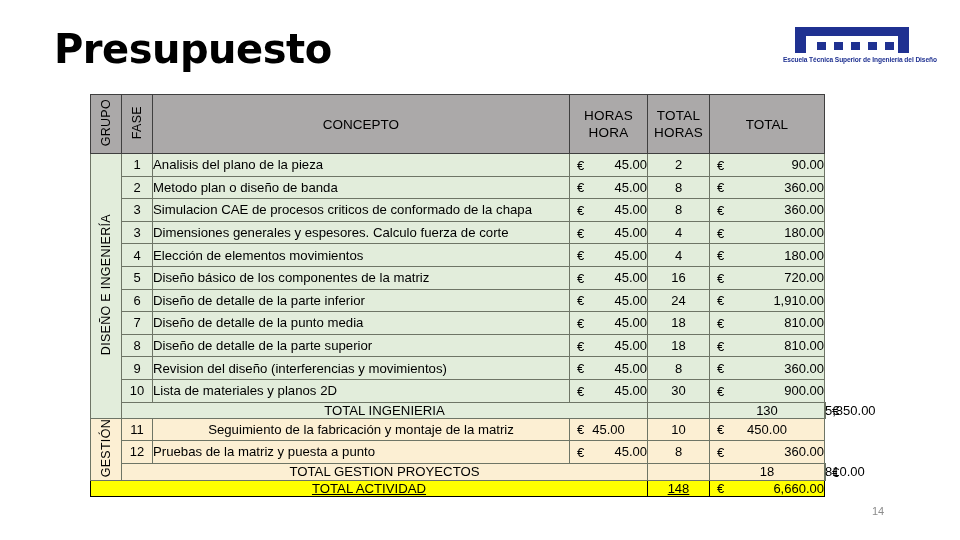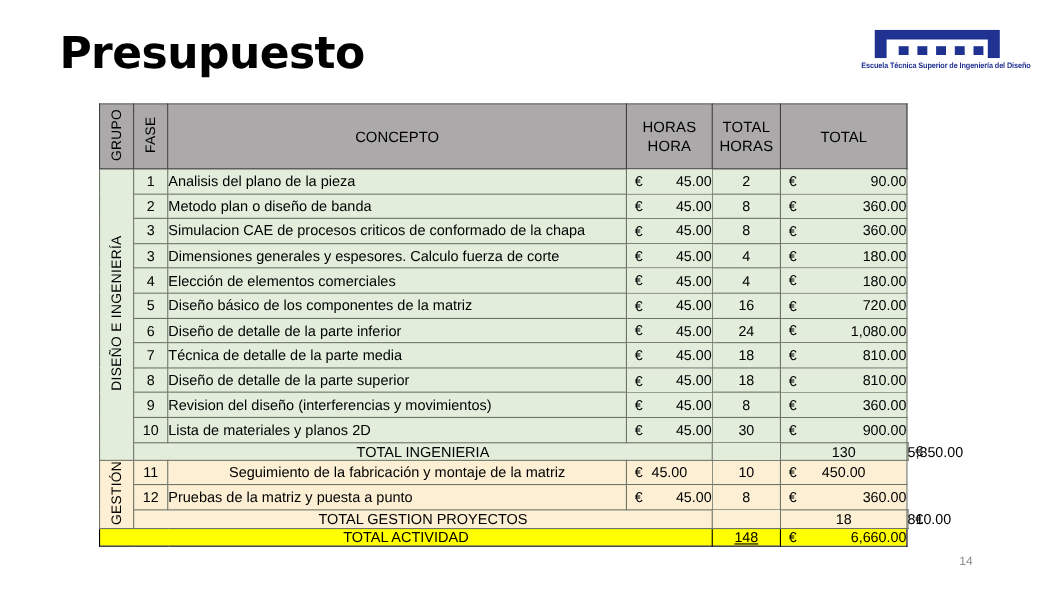--- a/index.html
+++ b/index.html
@@ -181,21 +181,21 @@
   }
   .subtotal-row td { font-weight: bold; }
   .subtotal-row .hours { font-weight: bold; margin-top: 40px; }
   .subtotal-row .money { font-weight: bold; }
 
   .row-total-actividad td {
     background: #FFFF00 !important;
     font-weight: bold;
     border-color: #000000 !important;
   }
-  .row-total-actividad .subtotal-label { font-size: 13.2px; }
+  .row-total-actividad .subtotal-label { font-size: 13.2px; text-decoration: underline; }
   .row-total-actividad .hours,
   .row-total-actividad .money { font-size: 13px; }
   .underline-val { text-decoration: underline; }
   .thick-top td { border-top: 2px solid #3F3F3F; text-align: center; }
   .thick-bottom td { border-bottom: 2px solid #000000; }
 </style>
 </head>
 <body>
 
 <div id="slide-title">Presupuesto</div>
@@ -270,42 +270,42 @@
       </tr>
       <tr class="band-green">
         <td class="cell-fase">3</td>
         <td class="cell-concepto">Dimensiones generales y espesores. Calculo fuerza de corte</td>
         <td class="money"><span class="sym">€</span><span>45.00</span></td>
         <td class="hours">4</td>
         <td class="money"><span class="sym">€</span><span>180.00</span></td>
       </tr>
       <tr class="band-green">
         <td class="cell-fase">4</td>
-        <td class="cell-concepto">Elección de elementos comerciales</td>
+        <td class="cell-concepto">Elección de elementos movimientos</td>
         <td class="money"><span class="sym">€</span><span>45.00</span></td>
         <td class="hours">4</td>
         <td class="money"><span class="sym">€</span><span>180.00</span></td>
       </tr>
       <tr class="band-green">
         <td class="cell-fase">5</td>
         <td class="cell-concepto">Diseño básico de los componentes de la matriz</td>
         <td class="money"><span class="sym">€</span><span>45.00</span></td>
         <td class="hours">16</td>
         <td class="money"><span class="sym">€</span><span>720.00</span></td>
       </tr>
       <tr class="band-green">
         <td class="cell-fase">6</td>
         <td class="cell-concepto">Diseño de detalle de la parte inferior</td>
         <td class="money"><span class="sym">€</span><span>45.00</span></td>
         <td class="hours">24</td>
-        <td class="money"><span class="sym">€</span><span>1,080.00</span></td>
+        <td class="money"><span class="sym">€</span><span>1,910.00</span></td>
       </tr>
       <tr class="band-green">
         <td class="cell-fase">7</td>
-        <td class="cell-concepto">Técnica de detalle de la parte media</td>
+        <td class="cell-concepto">Diseño de detalle de la punto media</td>
         <td class="money"><span class="sym">€</span><span>45.00</span></td>
         <td class="hours">18</td>
         <td class="money"><span class="sym">€</span><span>810.00</span></td>
       </tr>
       <tr class="band-green">
         <td class="cell-fase">8</td>
         <td class="cell-concepto">Diseño de detalle de la parte superior</td>
         <td class="money"><span class="sym">€</span><span>45.00</span></td>
         <td class="hours">18</td>
         <td class="money"><span class="sym">€</span><span>810.00</span></td>

